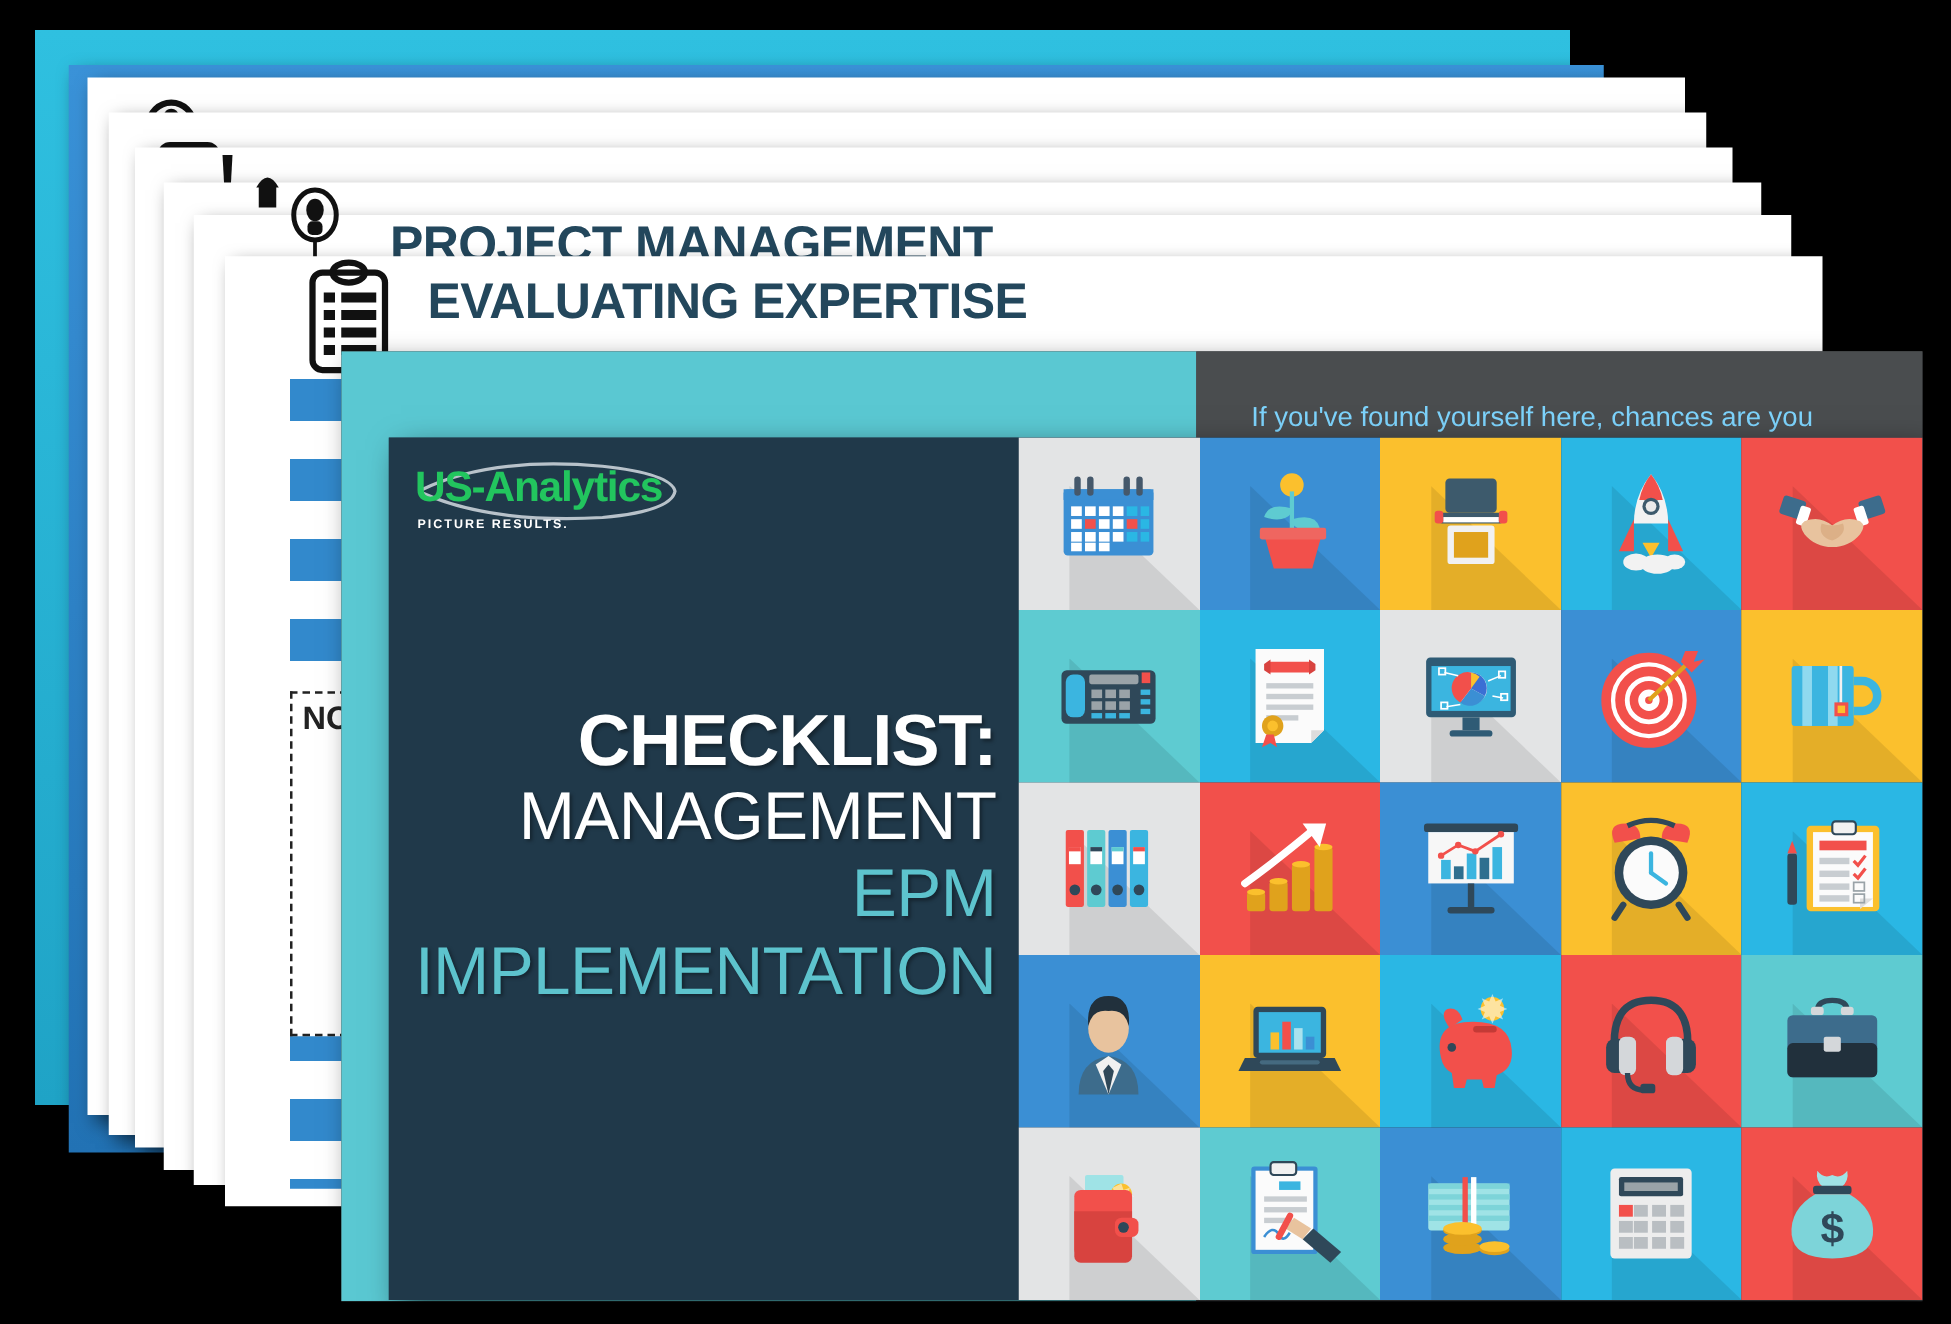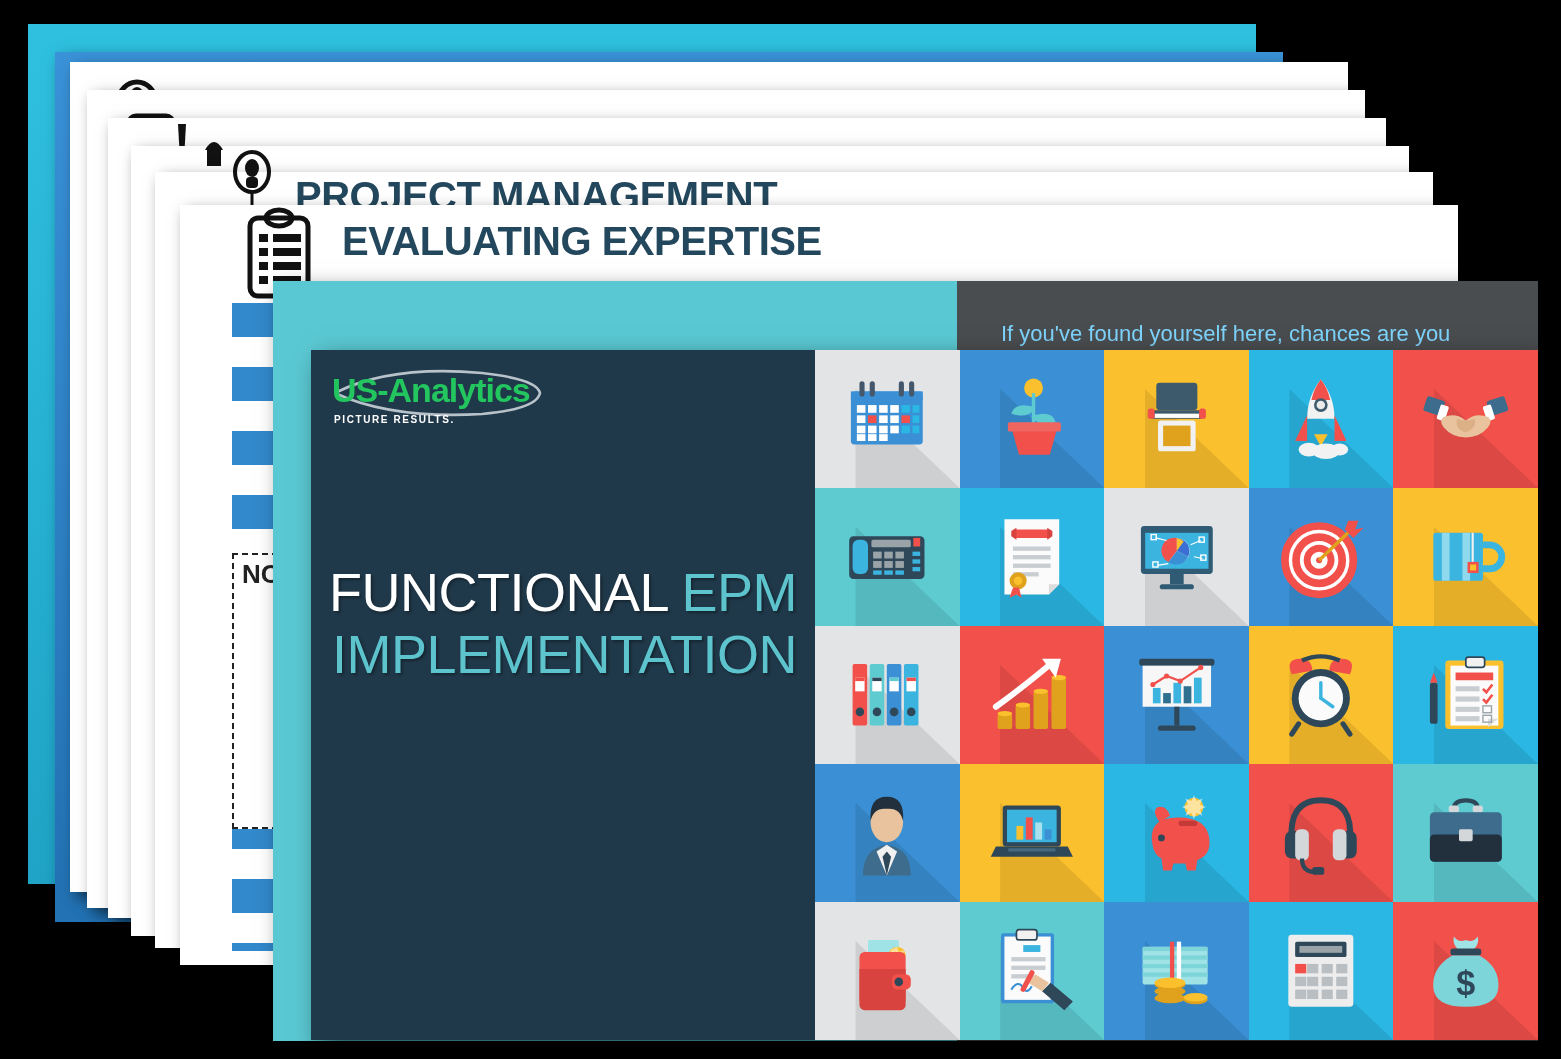--- a/index.html
+++ b/index.html
@@ -129,21 +129,21 @@
         <ellipse cx="16" cy="80" rx="5" ry="7" fill="#111"></ellipse>
           <rect x="11" y="86" width="10" height="9" rx="3" fill="#111"></rect>
         <ellipse cx="45" cy="84" rx="13" ry="15" fill="none" stroke="#111" stroke-width="4"></ellipse>
         <ellipse cx="45" cy="80" rx="5" ry="7" fill="#111"></ellipse>
           <rect x="40" y="86" width="10" height="9" rx="3" fill="#111"></rect>
         <ellipse cx="74" cy="84" rx="13" ry="15" fill="none" stroke="#111" stroke-width="4"></ellipse>
         <ellipse cx="74" cy="80" rx="5" ry="7" fill="#111"></ellipse>
           <rect x="69" y="86" width="10" height="9" rx="3" fill="#111"></rect>
       </svg>
     </div>
-    <div class="head" style="left:140px;top:4px;text-decoration:underline;">PROJECT MANAGEMENT</div>
+    <div class="head" style="left:157px;top:4px;text-decoration:underline;">PROJECT MANAGEMENT</div>
     <div class="note-box" style="left:56px;top:386px;width:76px;height:276px;"><span>NO</span></div>
   </div>
 
   <div class="page" style="left:180px;top:205px;width:1278px;height:760px;">
     <div class="stripe-col stripes-blue" style="left:52px;top:98px;width:62px;bottom:14px;"></div>
     <div class="head-ico" style="left:58px;top:-1px;width:82px;height:100px;">
       <svg viewBox="0 0 82 100">
         <rect x="12" y="14" width="58" height="78" rx="8" fill="none" stroke="#111" stroke-width="5"></rect>
         <ellipse cx="41" cy="14" rx="13" ry="8" fill="none" stroke="#111" stroke-width="5"></ellipse>
         <rect x="21" y="30" width="9" height="8" fill="#111"></rect>
@@ -174,21 +174,22 @@
         <div class="logo-swoosh">
           <svg viewBox="0 0 215 50" preserveAspectRatio="none">
             <path d="M5 25 Q 60 -2 150 6 Q 205 12 208 26 Q 205 42 150 47 Q 60 52 5 27" fill="none" stroke="#c9d2d8" stroke-width="2.6" opacity=".9"></path>
           </svg>
         </div>
         <div class="logo-word">US-Analytics</div>
         <div class="logo-tag">PICTURE RESULTS.</div>
       </div>
 
       <div class="cover-title">
-        <span class="l2"><span>FUNCTIONAL </span><em>EPM</em></span>
+        <span class="l1">CHECKLIST:</span>
+        <span class="l2"><span>MANAGEMENT </span><em>EPM</em></span>
         <span class="l3">IMPLEMENTATION</span>
       </div>
 
     </div>
 
     <div id="cover-right">
       <div id="grid">
 
         <div class="cell" style="background: rgb(227, 228, 229);">
             <div class="shadow"></div>

